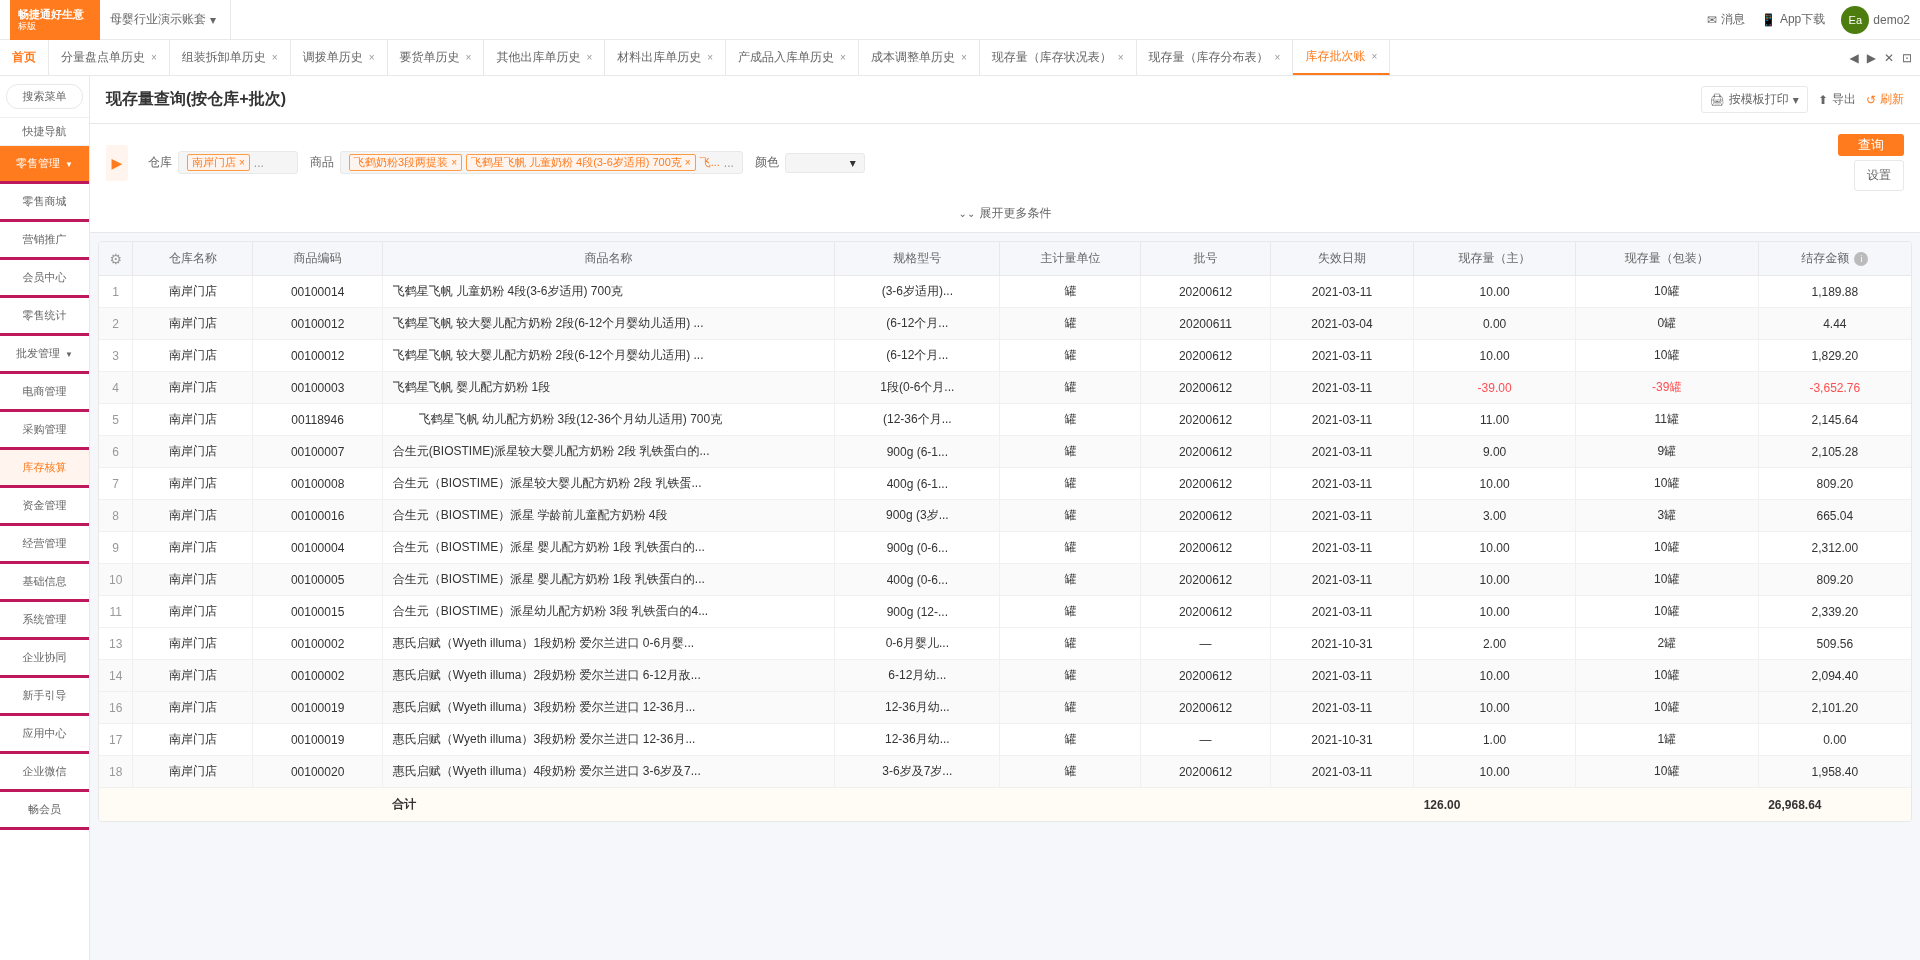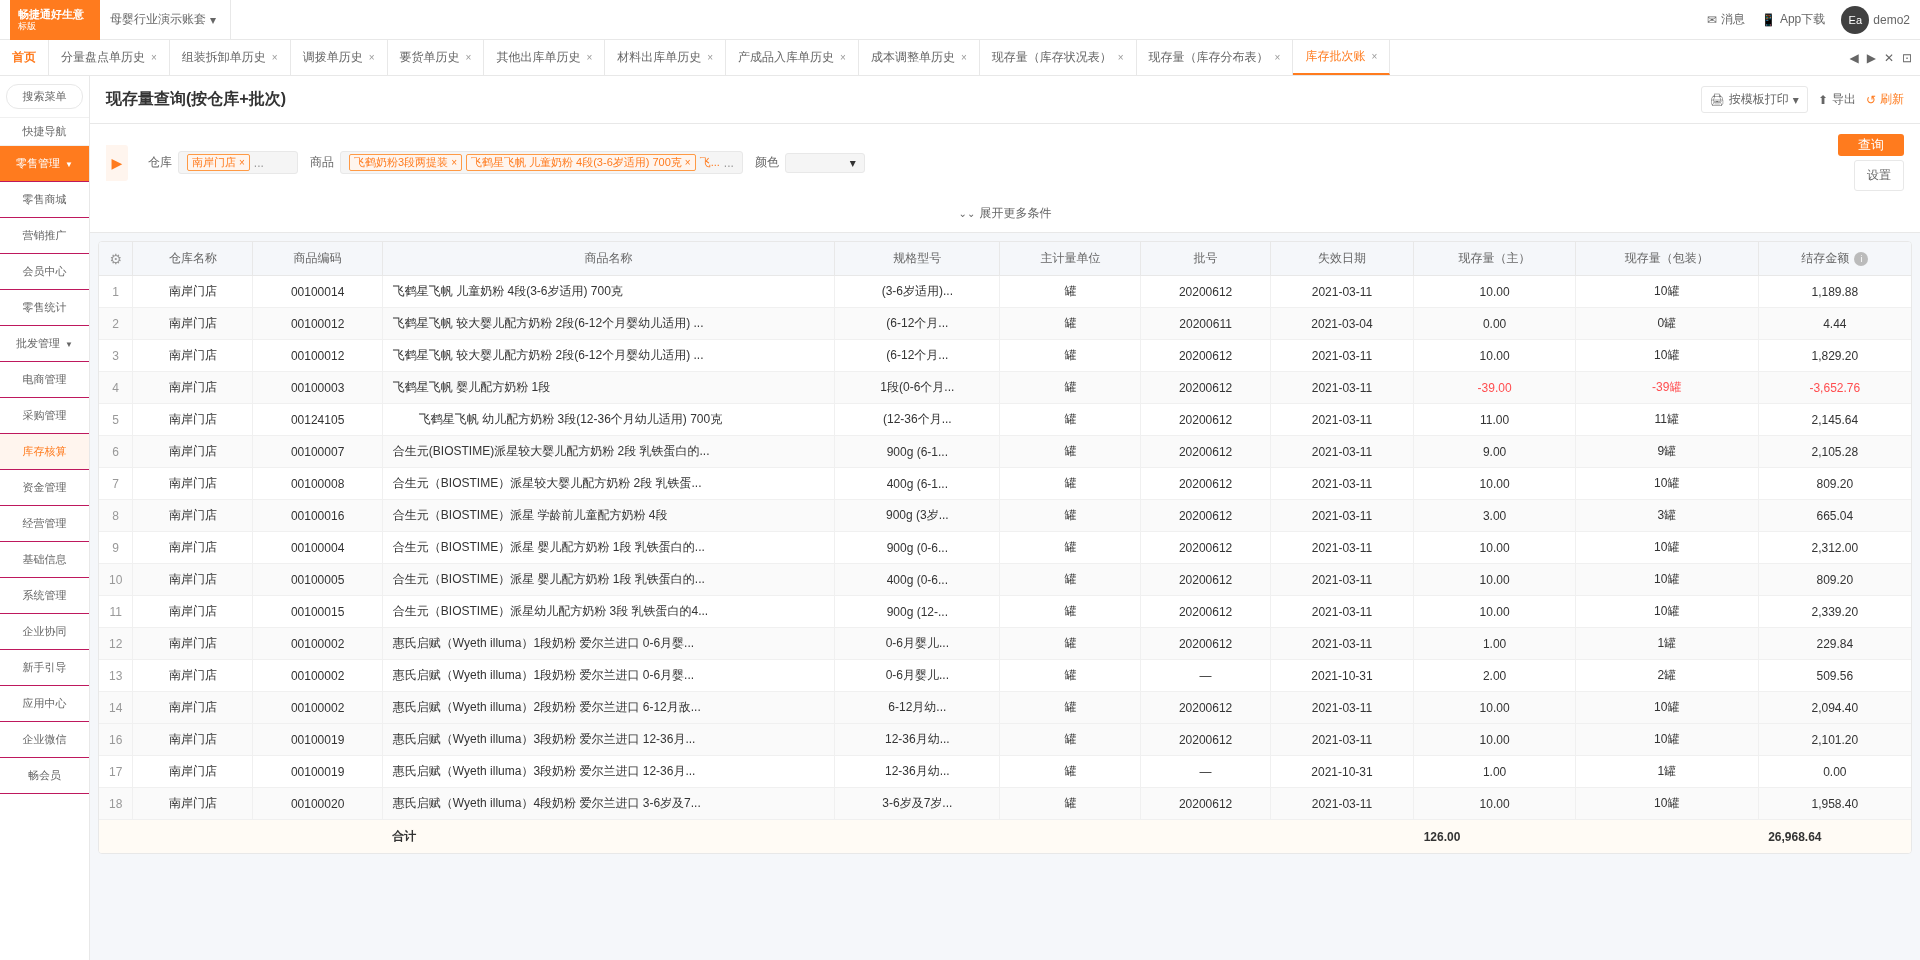--- a/index.html
+++ b/index.html
@@ -6,41 +6,41 @@
     body { font-family: 'Microsoft YaHei', Arial, sans-serif; font-size: 12px; background: #f5f5f5; color: #333; }
 
     
     .top-bar { display: flex; align-items: center; background: #fff; border-bottom: 1px solid #e8e8e8; height: 40px; padding: 0 10px; }
     .logo { display: flex; align-items: center; width: 90px; background: #ff7b1e; height: 40px; padding: 0 8px; color: #fff; font-size: 11px; font-weight: bold; flex-shrink: 0; }
     .logo-text { display: flex; flex-direction: column; line-height: 1.2; }
     .industry-select { display: flex; align-items: center; padding: 0 10px; border-right: 1px solid #e8e8e8; height: 100%; color: #666; font-size: 12px; cursor: pointer; }
     .industry-select span { margin-right: 4px; }
     .top-right { margin-left: auto; display: flex; align-items: center; gap: 16px; }
     .top-btn { display: flex; align-items: center; gap: 4px; color: #666; cursor: pointer; font-size: 12px; }
-    .avatar { width: 28px; height: 28px; border-radius: 50%; background: #404040; display: flex; align-items: center; justify-content: center; color: #fff; font-size: 11px; text-align: center; }
+    .avatar { width: 28px; height: 28px; border-radius: 50%; background: #4d7c0f; display: flex; align-items: center; justify-content: center; color: #fff; font-size: 11px; text-align: center; }
 
     
     .nav-tabs { display: flex; align-items: center; background: #fff; border-bottom: 1px solid #e8e8e8; height: 36px; overflow: hidden; }
     .nav-tab { display: flex; align-items: center; padding: 0 12px; height: 100%; border-right: 1px solid #e8e8e8; cursor: pointer; font-size: 12px; color: #666; white-space: nowrap; flex-shrink: 0; }
     .nav-tab.home { color: #ff7b1e; font-weight: bold; }
     .nav-tab.active { color: #ff7b1e; border-bottom: 2px solid #ff7b1e; }
     .nav-tab .close-x { margin-left: 6px; color: #999; font-size: 10px; cursor: pointer; }
     .nav-tab-arrows { display: flex; align-items: center; margin-left: auto; padding: 0 6px; gap: 4px; }
     .nav-tab-arrows span { cursor: pointer; color: #666; padding: 2px; }
 
     
     .main-layout { display: flex; height: calc(100vh - 76px); }
 
     
     .sidebar { width: 90px; background: #fff; border-right: 1px solid #e8e8e8; display: flex; flex-direction: column; overflow-y: auto; }
     .sidebar-search { padding: 8px 6px; border-bottom: 1px solid #f0f0f0; }
     .sidebar-search-btn { width: 100%; background: none; border: 1px solid #e8e8e8; border-radius: 12px; padding: 4px; font-size: 11px; color: #666; cursor: pointer; text-align: center; }
     .sidebar-nav-btn { padding: 6px; border-bottom: 1px solid #f0f0f0; text-align: center; }
     .sidebar-nav-btn span { font-size: 11px; color: #666; cursor: pointer; }
-    .sidebar-item { padding: 10px 6px; border-bottom: 1px solid #be185d; text-align: center; cursor: pointer; font-size: 11px; color: #666; position: relative; }
+    .sidebar-item { padding: 10px 6px; border-bottom: 3px solid #be185d; text-align: center; cursor: pointer; font-size: 11px; color: #666; position: relative; }
     .sidebar-item.active { background: #ff7b1e; color: #fff; }
     .sidebar-item.active-parent { color: #ff7b1e; }
     .sidebar-item .arrow { display: inline-block; margin-left: 2px; font-size: 8px; }
 
     
     .content { flex: 1; overflow: auto; background: #f5f7fa; padding: 0; }
 
     
     .page-header { background: #fff; padding: 10px 16px; display: flex; align-items: center; justify-content: space-between; border-bottom: 1px solid #e8e8e8; }
     .page-title { font-size: 16px; font-weight: bold; color: #333; }
@@ -376,21 +376,21 @@
     <td>罐</td>
     <td>20200612</td>
     <td>2021-03-11</td>
     <td class="text-red underline">-39.00</td>
     <td class="text-red">-39罐</td>
     <td class="text-red">-3,652.76</td>
   </tr>
             <tr style="background: rgb(255, 255, 255);">
     <td class="row-index">5</td>
     <td>南岸门店</td>
-    <td>00124105</td>
+    <td>00118946</td>
     <td class="left" style="max-width:260px;overflow:hidden;text-overflow:ellipsis;padding-left:36px;">飞鹤星飞帆 幼儿配方奶粉 3段(12-36个月幼儿适用) 700克</td>
     <td>(12-36个月...</td>
     <td>罐</td>
     <td>20200612</td>
     <td>2021-03-11</td>
     <td class="underline">11.00</td>
     <td class="">11罐</td>
     <td class="">2,145.64</td>
   </tr>
             <tr style="background: rgb(250, 250, 250);">
@@ -463,33 +463,20 @@
     <td>南岸门店</td>
     <td>00100015</td>
     <td class="left" style="max-width:260px;overflow:hidden;text-overflow:ellipsis;">合生元（BIOSTIME）派星幼儿配方奶粉 3段 乳铁蛋白的4...</td>
     <td>900g (12-...</td>
     <td>罐</td>
     <td>20200612</td>
     <td>2021-03-11</td>
     <td class="underline">10.00</td>
     <td class="">10罐</td>
     <td class="">2,339.20</td>
-  </tr>
-            <tr style="background: rgb(250, 250, 250);">
-    <td class="row-index">12</td>
-    <td>南岸门店</td>
-    <td>00100002</td>
-    <td class="left" style="max-width:260px;overflow:hidden;text-overflow:ellipsis;">惠氏启赋（Wyeth illuma）1段奶粉 爱尔兰进口 0-6月婴...</td>
-    <td>0-6月婴儿...</td>
-    <td>罐</td>
-    <td>20200612</td>
-    <td>2021-03-11</td>
-    <td class="underline">1.00</td>
-    <td class="">1罐</td>
-    <td class="">229.84</td>
   </tr>
             <tr style="background: rgb(255, 255, 255);">
     <td class="row-index">13</td>
     <td>南岸门店</td>
     <td>00100002</td>
     <td class="left" style="max-width:260px;overflow:hidden;text-overflow:ellipsis;">惠氏启赋（Wyeth illuma）1段奶粉 爱尔兰进口 0-6月婴...</td>
     <td>0-6月婴儿...</td>
     <td>罐</td>
     <td>—</td>
     <td>2021-10-31</td>

